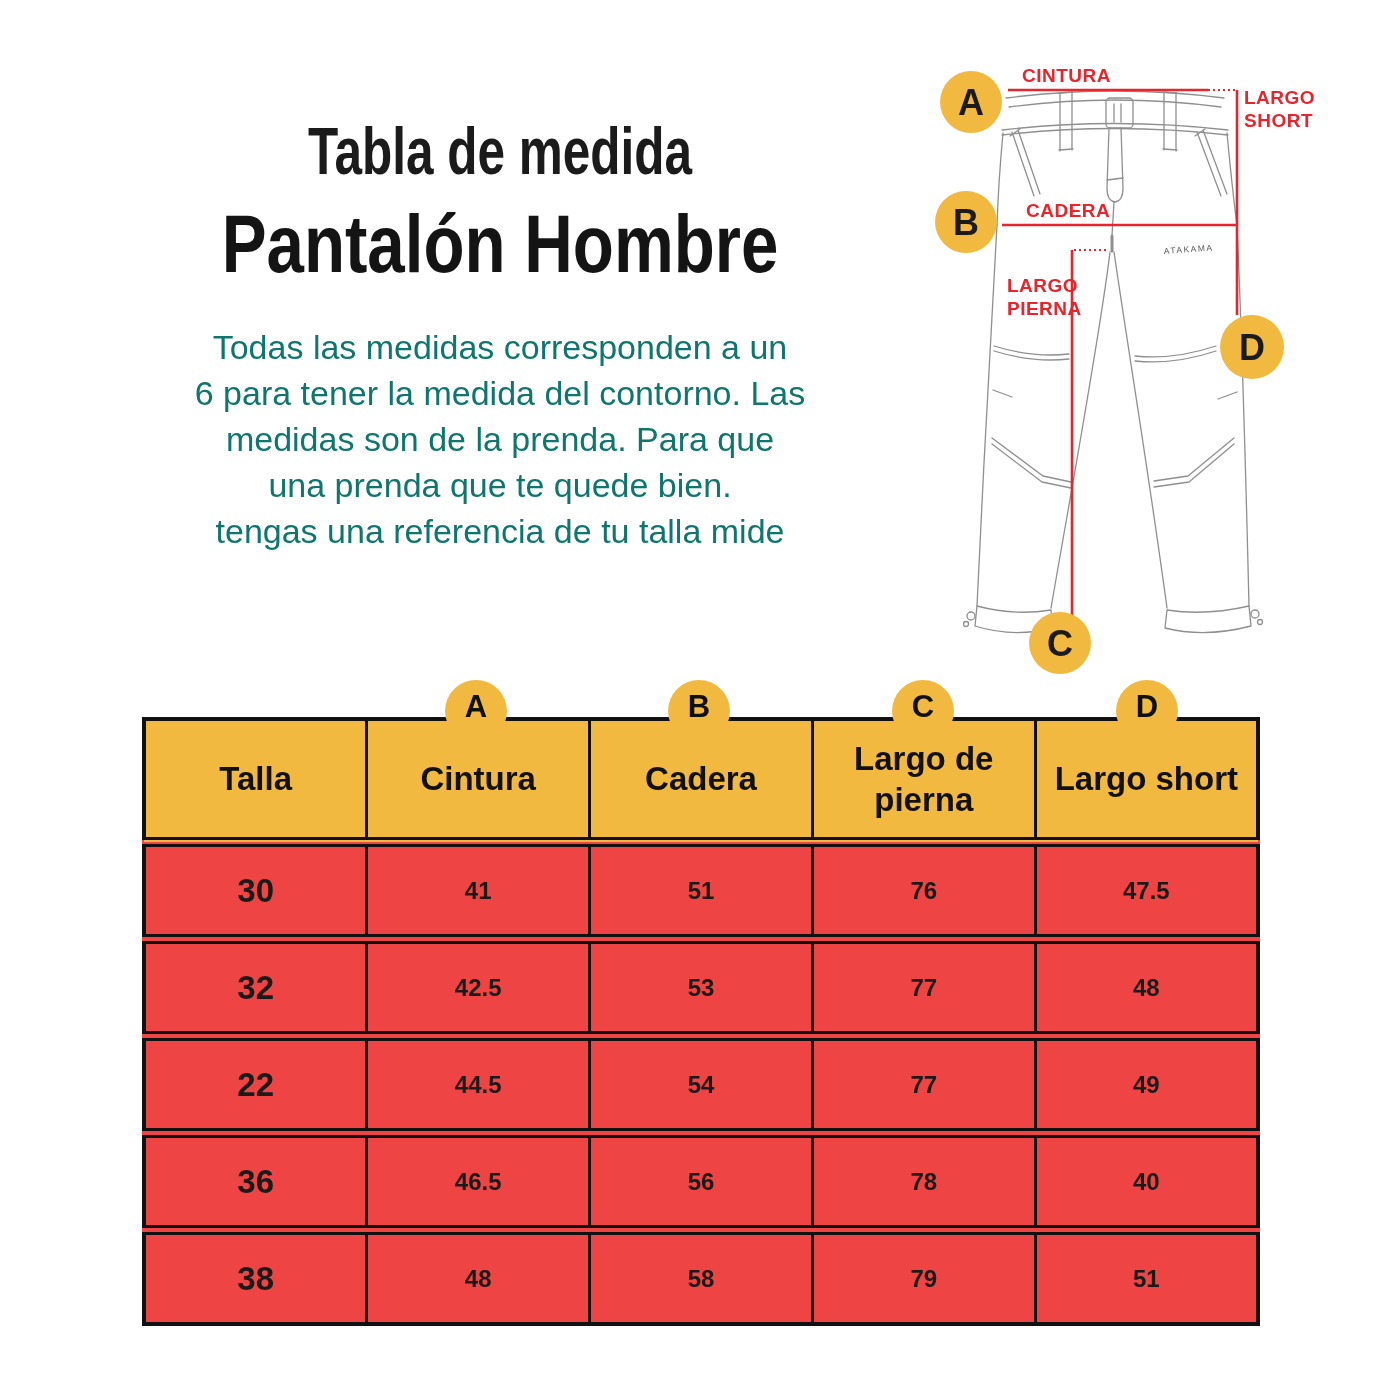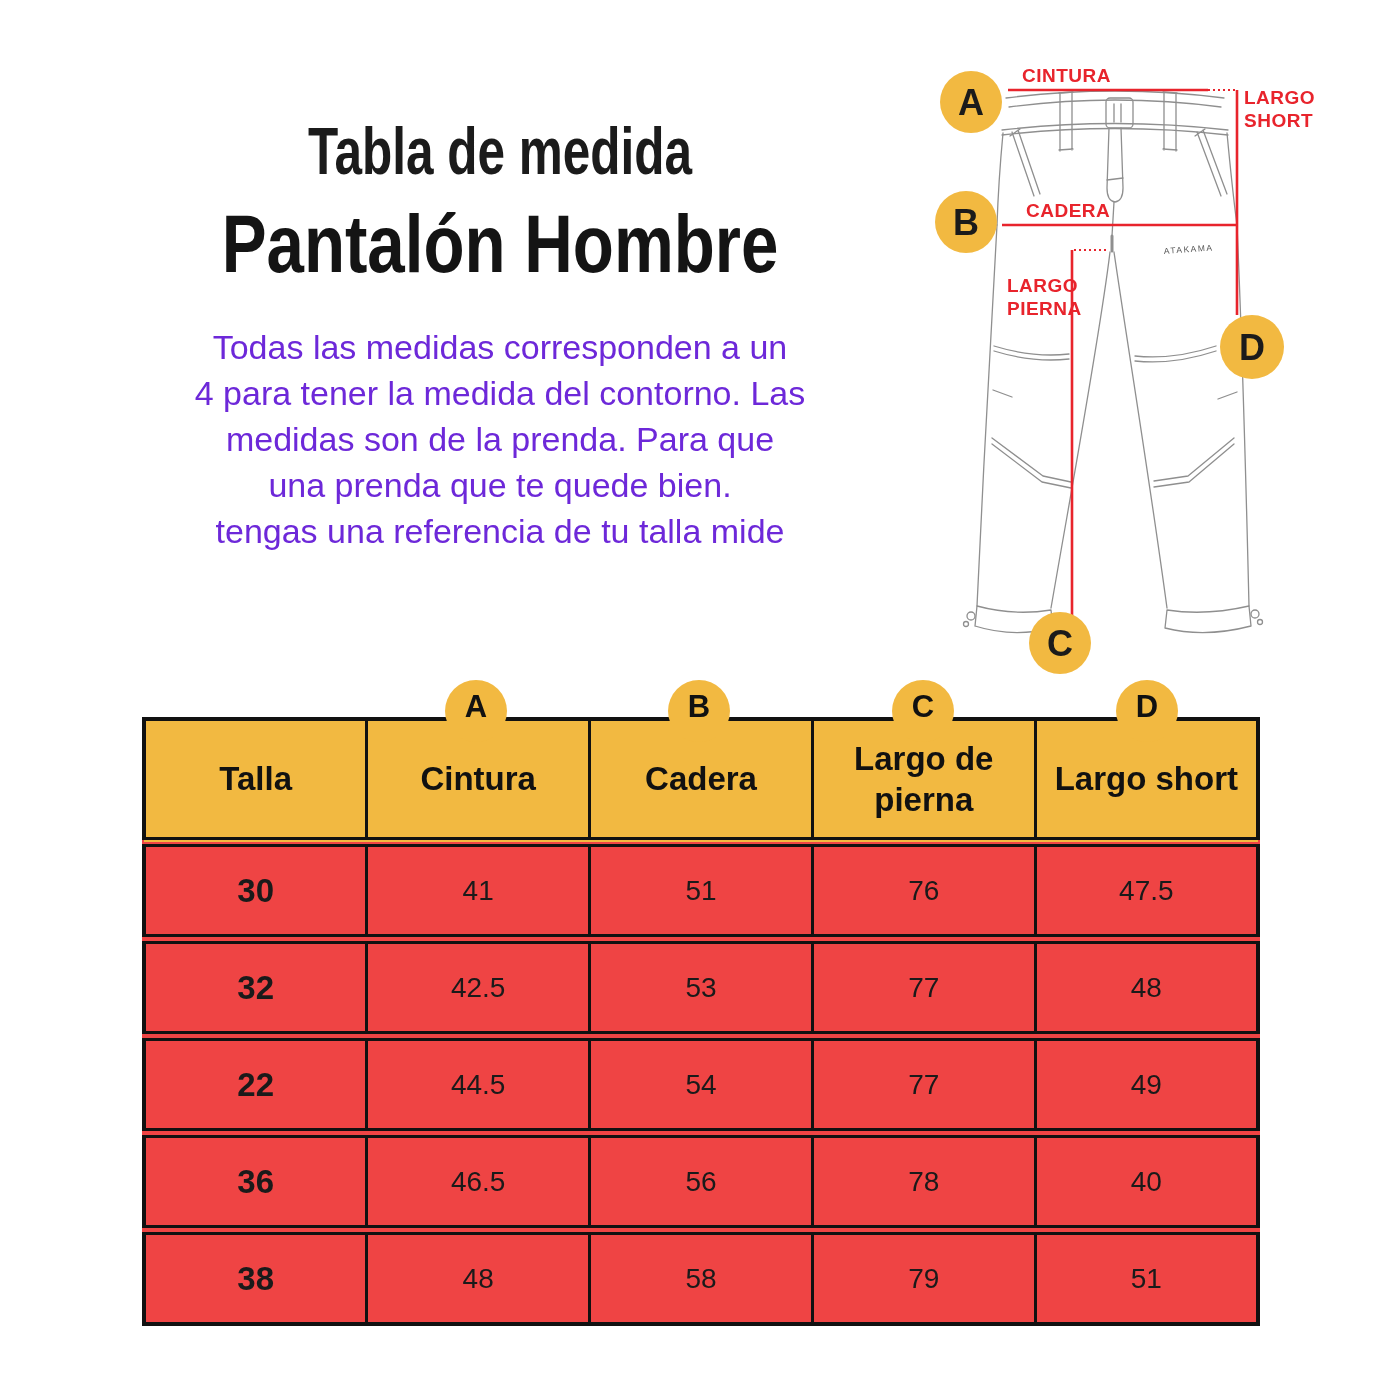--- a/index.html
+++ b/index.html
@@ -15,38 +15,38 @@
     transform:scaleX(.75);transform-origin:center top;white-space:nowrap;
   }
   .title-large{
     position:absolute;left:0;top:203px;width:880px;margin:0;
     font-size:82px;font-weight:700;line-height:1;color:#141414;
     transform:scaleX(.82);transform-origin:center top;white-space:nowrap;
   }
   
   .intro{
     position:absolute;left:100px;top:324px;width:800px;
-    text-align:center;font-size:34px;line-height:46px;color:#6d28d9;
+    text-align:center;font-size:34px;line-height:46px;color:#0f766e;
   }
   
   .diagram{position:absolute;left:900px;top:40px;width:440px;height:650px;}
   
   .size-table{
     position:absolute;left:142px;top:717px;width:1118px;
     border-collapse:collapse;table-layout:fixed;background:#ef4444;
     border:4px solid #111;
   }
   .size-table th{
     background:#F2B941;height:116px;padding:0 10px;
     border:3px solid #111;border-bottom:10px double #111;
     font-size:33px;font-weight:700;color:#111;text-align:center;line-height:1.25;
   }
   .size-table td{
     height:85px;border:3px solid #111;border-bottom:10px double #111;
-    text-align:center;vertical-align:middle;font-size:28px;font-weight:400;color:#1a1a1a;
+    text-align:center;vertical-align:middle;font-size:24px;font-weight:700;color:#1a1a1a;
   }
   .size-table tr:last-child td{border-bottom:3px solid #111;}
   .size-table td.talla{font-size:33px;font-weight:700;}
   
   .col-badge{
     position:absolute;top:680px;width:62px;height:62px;border-radius:50%;
     background:#F2B941;z-index:3;display:flex;align-items:center;justify-content:center;
     padding-bottom:8px;box-sizing:border-box;
     font-size:31px;font-weight:700;color:#111;
   }
@@ -55,21 +55,21 @@
 </head>
 <body>
 
 <div class="header-block">
   <h2 class="title-small">Tabla de medida</h2>
   <h1 class="title-large">Pantalón Hombre</h1>
 </div>
 
 <div class="intro">
   <div>Todas las medidas corresponden a un</div>
-  <div>4 para tener la medida del contorno. Las</div>
+  <div>6 para tener la medida del contorno. Las</div>
   <div>medidas son de la prenda. Para que</div>
   <div>una prenda que te quede bien.</div>
   <div>tengas una referencia de tu talla mide</div>
 </div>
 
 <svg class="diagram" viewBox="0 0 440 650" xmlns="http://www.w3.org/2000/svg">
 
   <g fill="none" stroke="#8F8F8F" stroke-width="1.3" stroke-linecap="round" stroke-linejoin="round">
 
     <path d="M106,58 Q215,44 324,58"></path>

